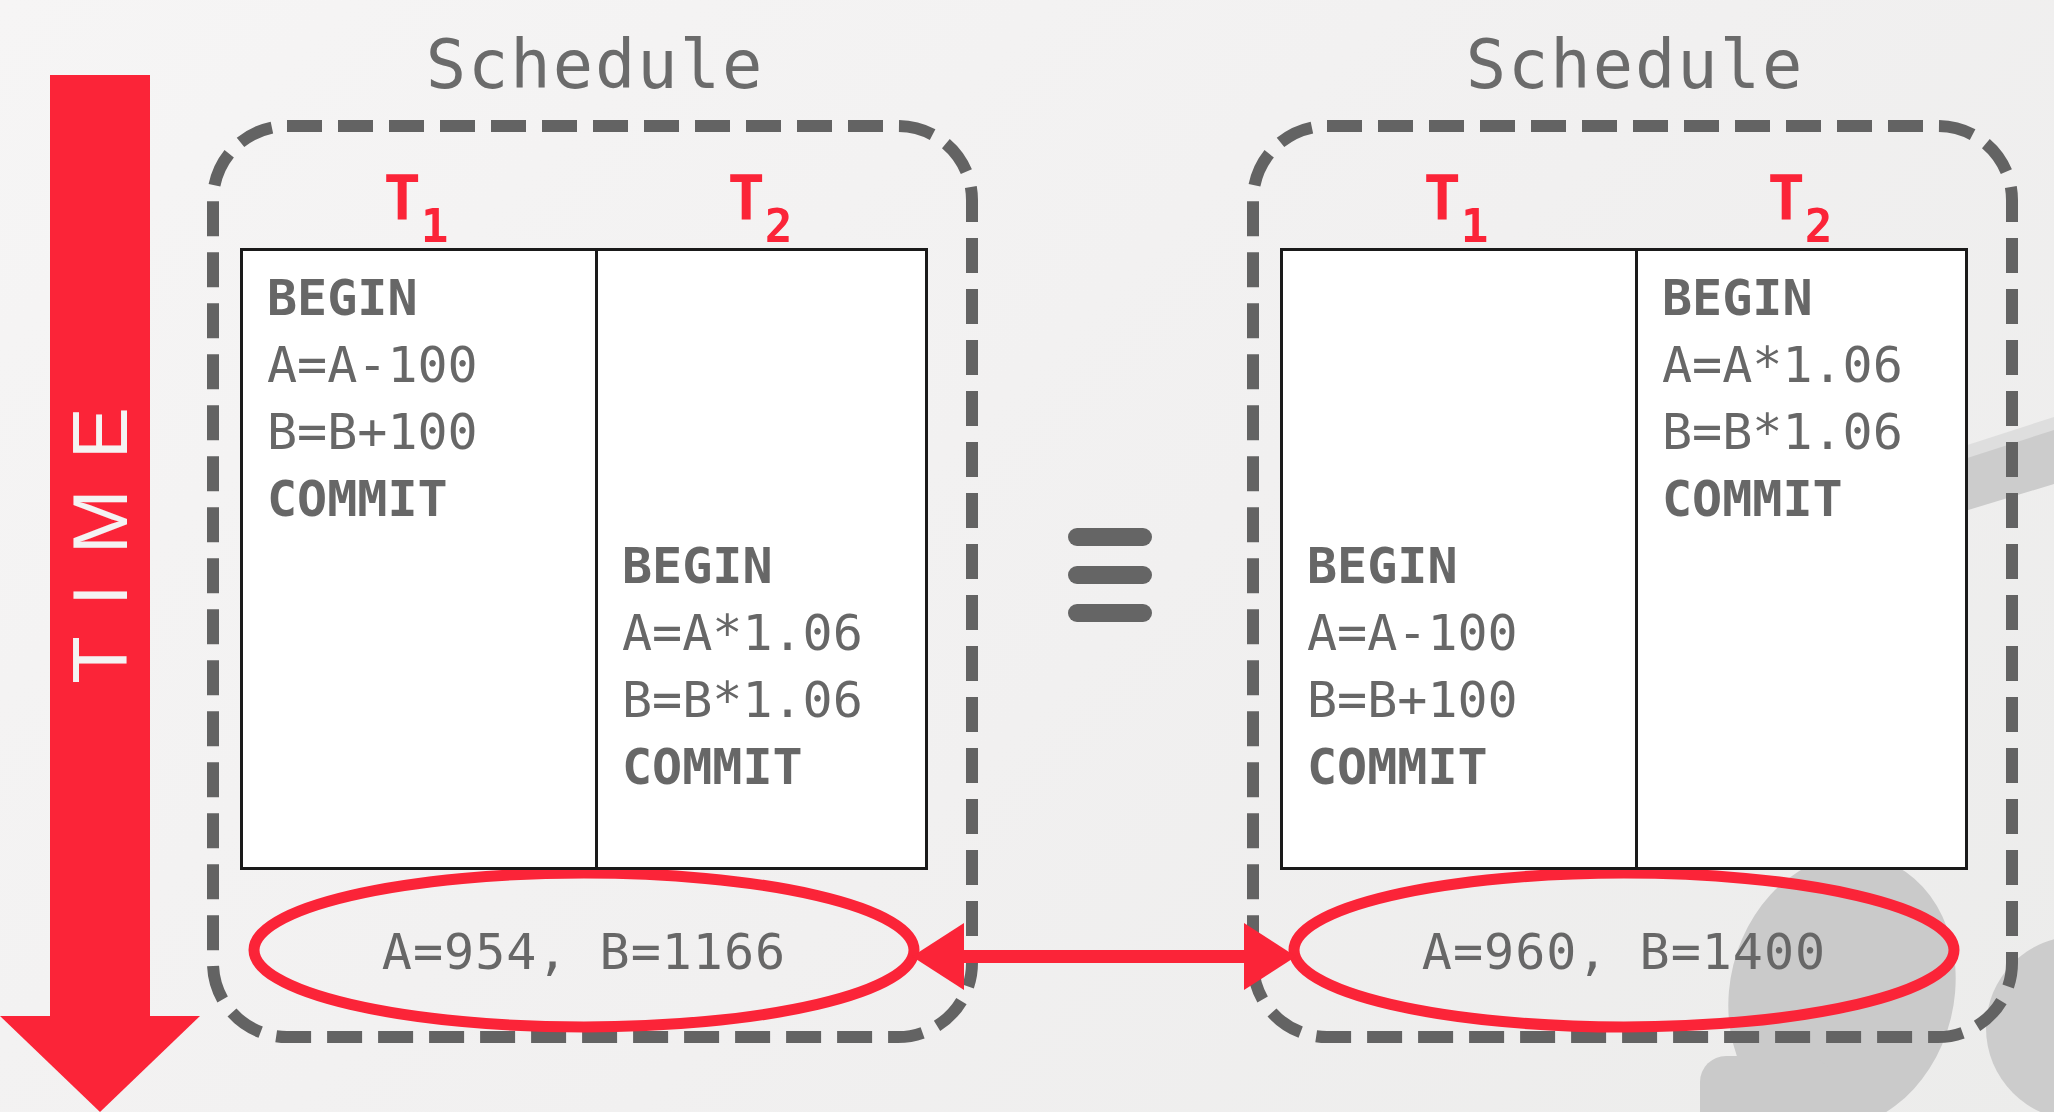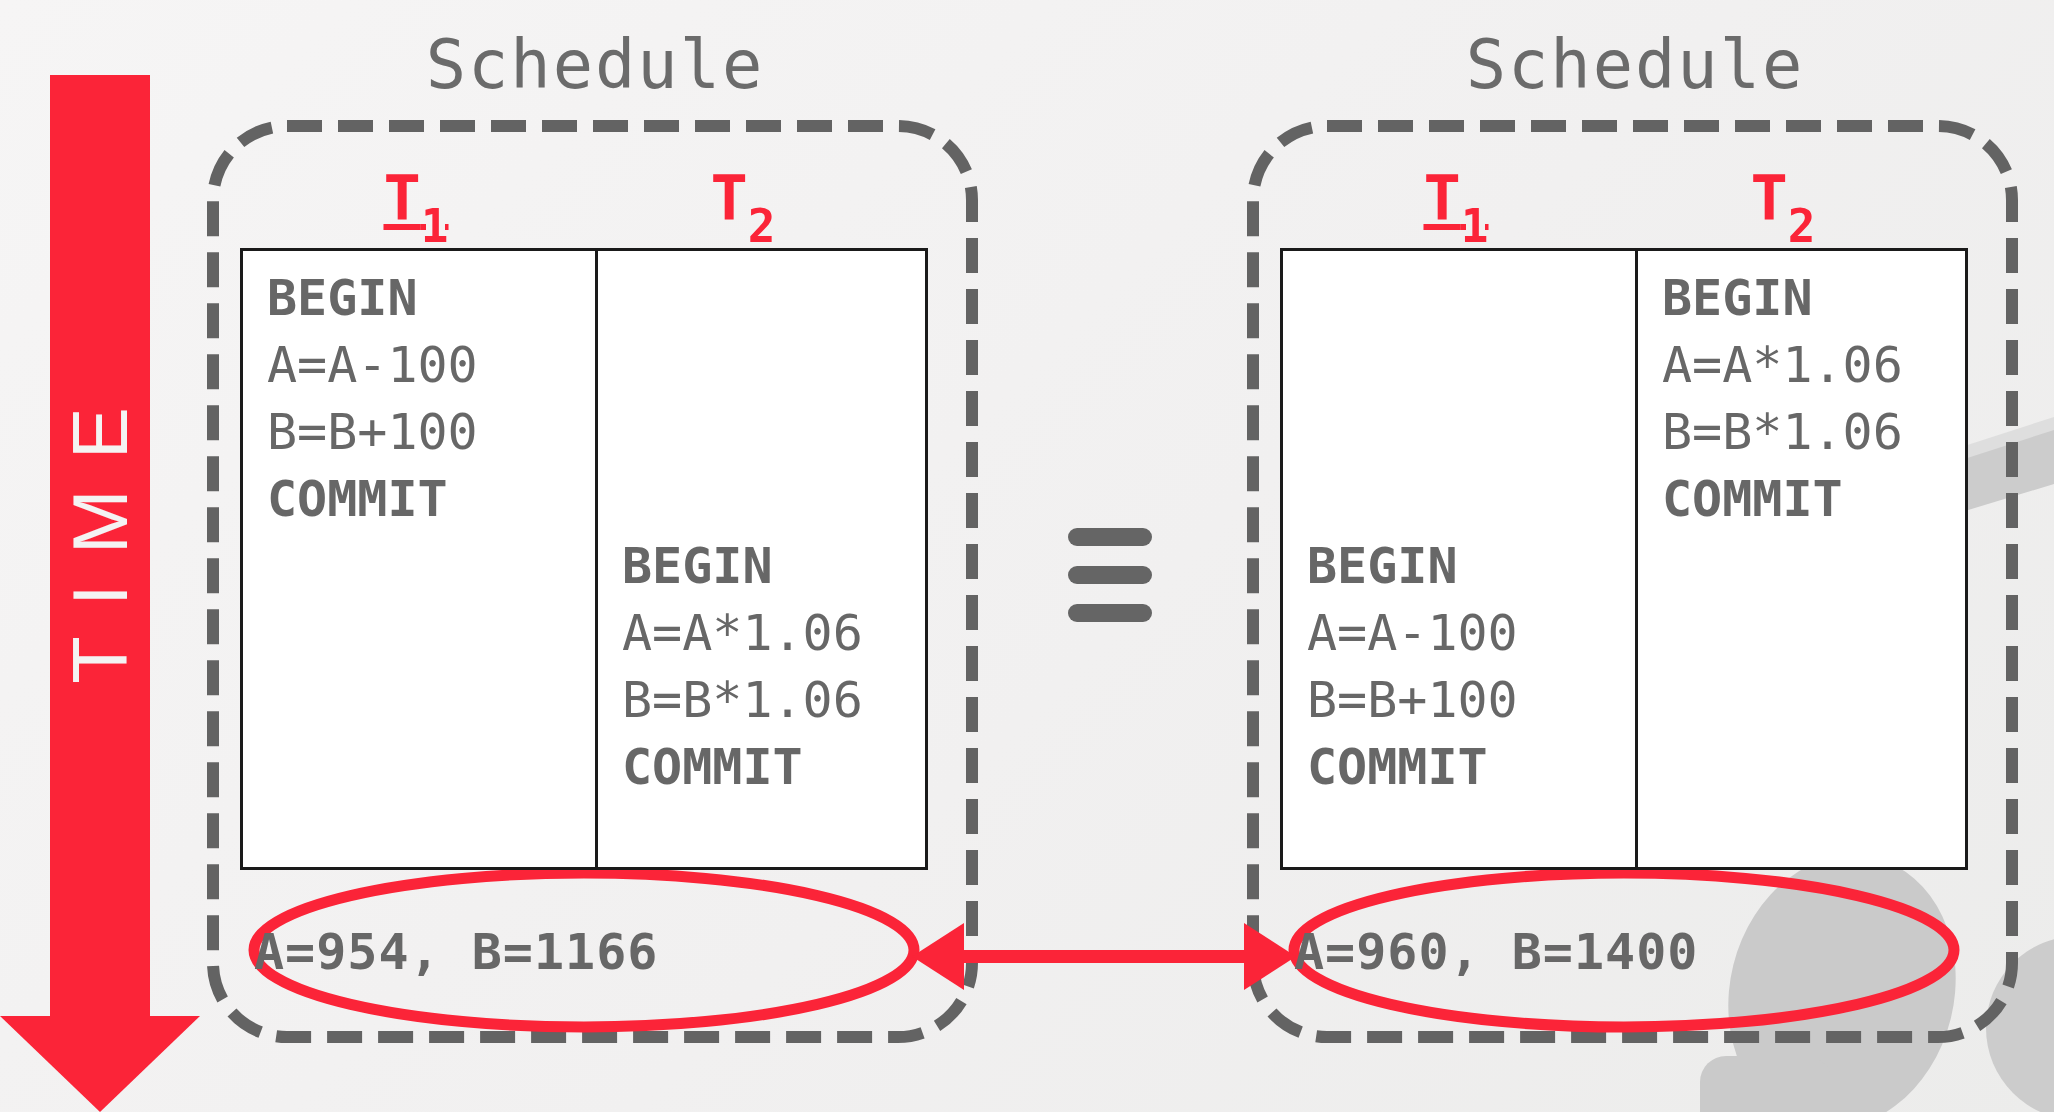--- a/index.html
+++ b/index.html
@@ -34,37 +34,37 @@
   .schedule-title{
     position:absolute;top:26px;left:0;width:100%;
     text-align:center;font-size:67px;font-weight:400;
     color:#6b6b6b;letter-spacing:2px;
   }
   .tlabel{
     position:absolute;top:168px;width:200px;text-align:center;
     color:#fb2438;font-weight:bold;font-size:62px;line-height:62px;
   }
   .tlabel sub{font-size:46px;line-height:0;vertical-align:-22px;}
-  .tlabel.c1{left:121px;text-decoration:underline;}
-  .tlabel.c2{left:448px;}
+  .tlabel.c1{left:121px;}
+  .tlabel.c2{left:465px;}
 
   .txtable{
     position:absolute;left:45px;top:248px;width:688px;height:622px;
     background:#ffffff;border:3px solid #1a1a1a;
     box-sizing:border-box;display:flex;
   }
   .col{box-sizing:border-box;padding:14px 0 16px 24px;}
   .col.c1{width:352px;}
   .col.c2{flex:1;border-left:3px solid #1a1a1a;}
   .r{height:67px;line-height:67px;font-size:50px;color:#676767;white-space:pre;}
   .r.b{font-weight:bold;}
 
   .result{
     position:absolute;left:59px;top:923px;width:660px;
-    text-align:left;font-size:50px;font-weight:bold;color:#676767;
+    text-align:center;font-size:50px;font-weight:normal;color:#676767;
     letter-spacing:1px;z-index:4;
   }
 
   
   .equiv{position:absolute;left:1068px;top:528px;width:84px;height:94px;z-index:3;}
   .equiv .bar{
     position:absolute;left:0;width:84px;height:18px;border-radius:9px;background:#656565;
   }
   .equiv .bar:nth-child(1){top:0;}
   .equiv .bar:nth-child(2){top:38px;}

